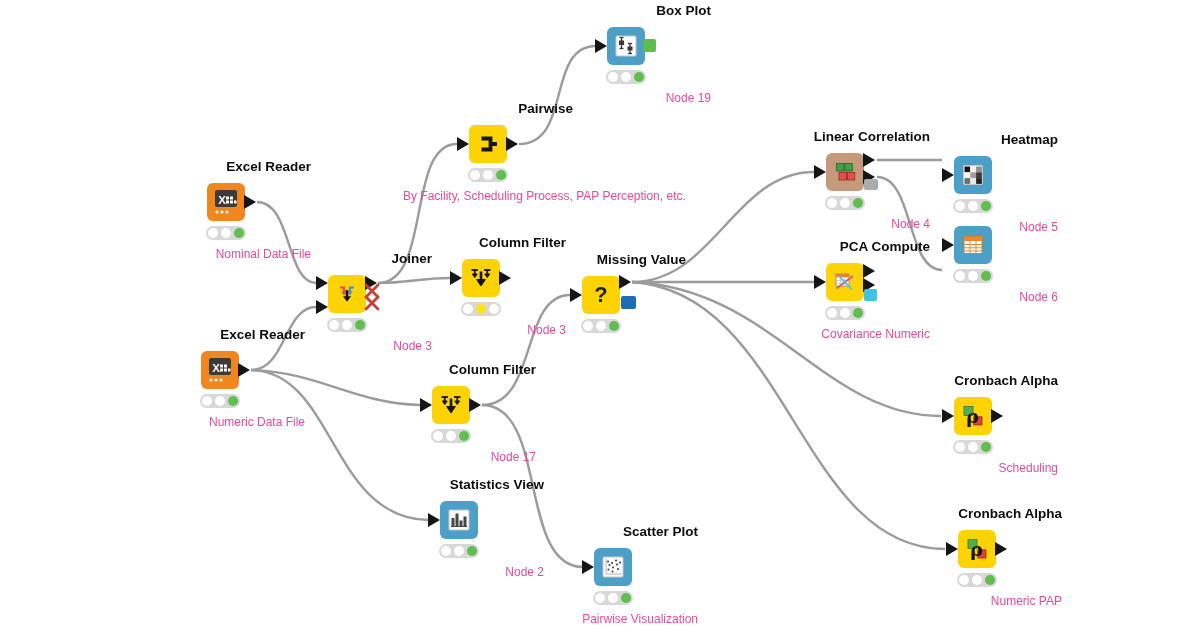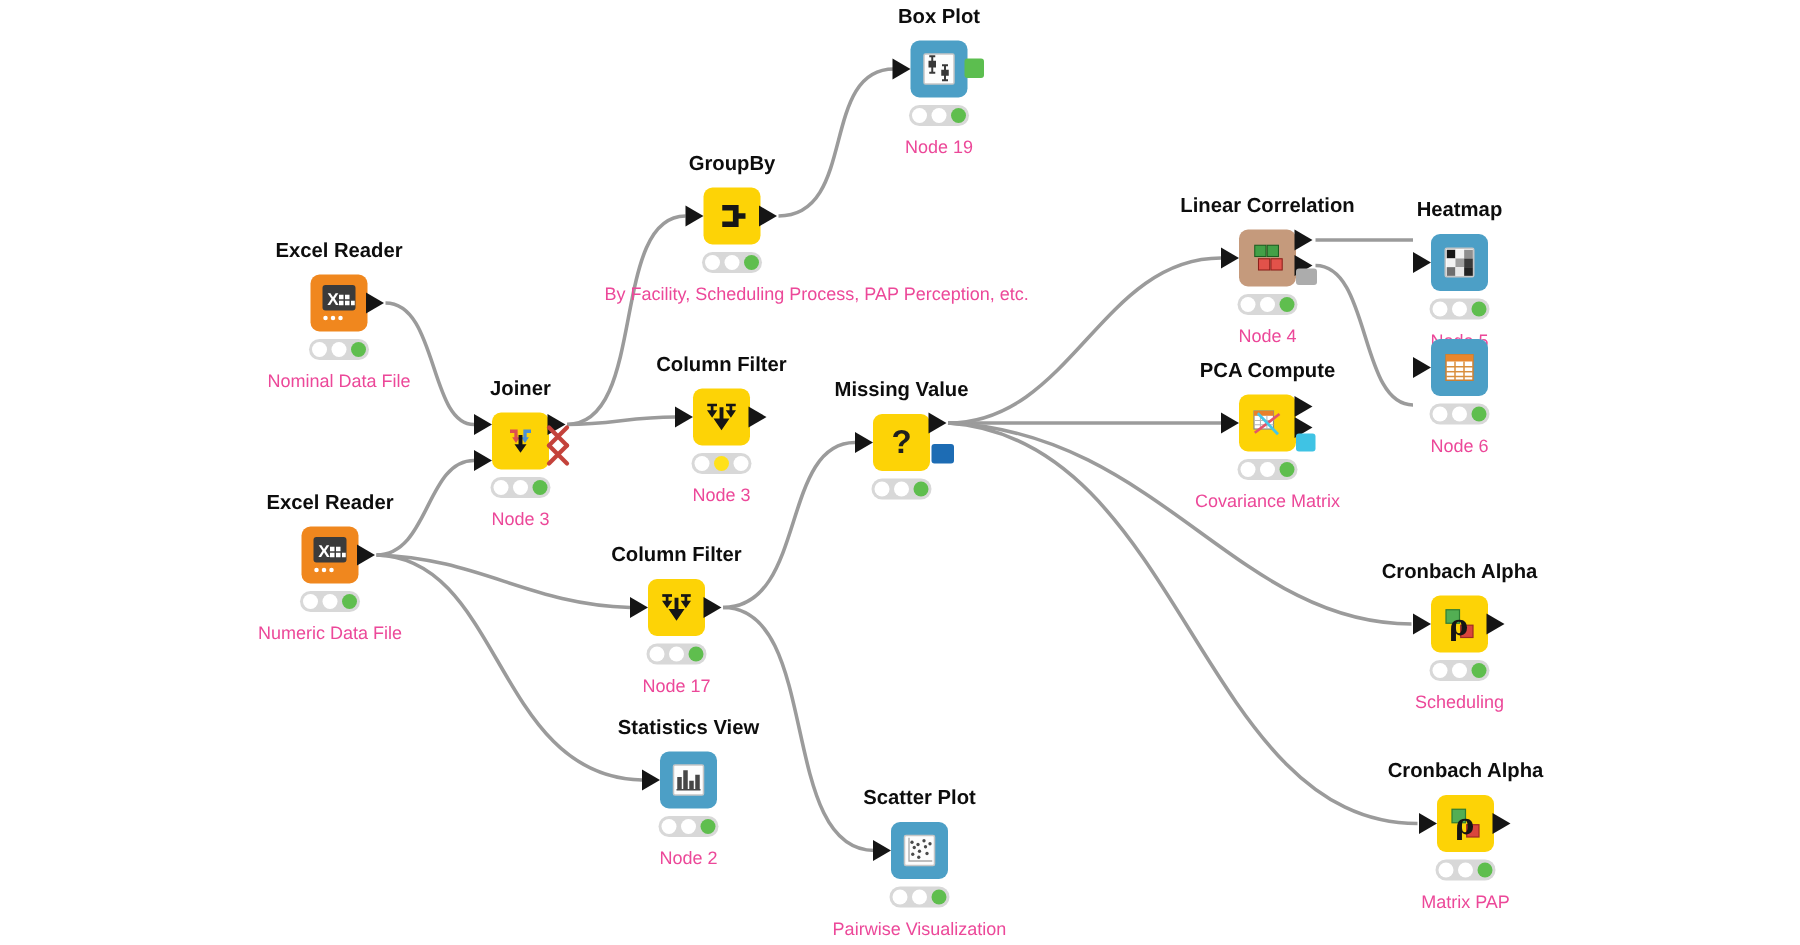--- a/index.html
+++ b/index.html
@@ -2,21 +2,21 @@
 <html><head>
 <meta charset="utf-8">
 <style>
   html,body{margin:0;padding:0}
   body{
     width:1200px;height:630px;position:relative;overflow:hidden;
     background:#ffffff;font-family:"Liberation Sans",sans-serif;
   }
   #wires{position:absolute;left:0;top:0;z-index:0}
   .wire{fill:none;stroke:#9B9B9B;stroke-width:2.4px}
-  .node{position:absolute;width:170px;text-align:center;z-index:2}
+  .node{position:absolute;width:170px;text-align:right;z-index:2}
   .ntitle{font-size:13.5px;font-weight:700;color:#0d0d0d;height:18px;line-height:18px;margin-bottom:7px;white-space:nowrap}
   .icon{width:38px;height:38px;border-radius:6px;margin:0 auto;position:relative;
         display:flex;align-items:center;justify-content:center}
   .orange{background:#F0871E}
   .yellow{background:#FDD306}
   .blue{background:#4C9FC6}
   .tan{background:#C59A7C}
   .lights{width:40px;height:14px;background:#D8D8D8;border-radius:7px;margin:5px auto 0;
           display:flex;align-items:center;justify-content:center;gap:3px}
   .lights span{width:10px;height:10px;border-radius:50%;background:#ffffff}
@@ -139,21 +139,21 @@
   </div>
   <div class="lights" data-status="green">
       <span></span>
       <span></span>
       <span></span>
     </div>
   <div class="nlabel">Node 3</div>
 </div>
 
 <div class="node" style="left:403px;top:100px">
-  <div class="ntitle">GroupBy</div>
+  <div class="ntitle">Pairwise</div>
   <div class="icon yellow">
     <svg width="26" height="26" viewBox="0 0 26 26">
       <path d="M6.5 7.5 H15.5 M6.5 18.5 H15.5 M15.5 5.6 V20.4 M15.5 13 H22" stroke="#161616" stroke-width="3.8" fill="none"></path>
     </svg>
     <span class="port in"></span>
     <span class="port out"></span>
   </div>
   <div class="lights" data-status="green">
       <span></span>
       <span></span>
@@ -373,21 +373,21 @@
     <span class="port in"></span>
     <span class="port out" style="top:1px"></span>
     <span class="port out" style="top:15px"></span>
     <span class="sq cyanport"></span>
   </div>
   <div class="lights" data-status="green">
       <span></span>
       <span></span>
       <span></span>
     </div>
-  <div class="nlabel">Covariance Matrix</div>
+  <div class="nlabel">Covariance Numeric</div>
 </div>
 
 <div class="node" style="left:888px;top:226px">
   <div class="icon blue">
     <svg width="26" height="26" viewBox="0 0 26 26">
       <rect x="4" y="4.5" width="18" height="17" fill="#ffffff" stroke="#C87F35"></rect>
       <rect x="4" y="4.5" width="18" height="4.5" fill="#E8872E"></rect>
       <g stroke="#D98E3C" stroke-width="1">
         <line x1="4" y1="12.5" x2="22" y2="12.5"></line>
           <line x1="4" y1="15.8" x2="22" y2="15.8"></line>
@@ -434,14 +434,14 @@
       <text x="12.5" y="20" font-size="19" font-weight="bold" fill="#151515" text-anchor="middle" font-family="DejaVu Serif, serif">ρ</text>
     </svg>
     <span class="port in"></span>
     <span class="port out"></span>
   </div>
   <div class="lights" data-status="green">
       <span></span>
       <span></span>
       <span></span>
     </div>
-  <div class="nlabel">Matrix PAP</div>
+  <div class="nlabel">Numeric PAP</div>
 </div>
 
 </body></html>

